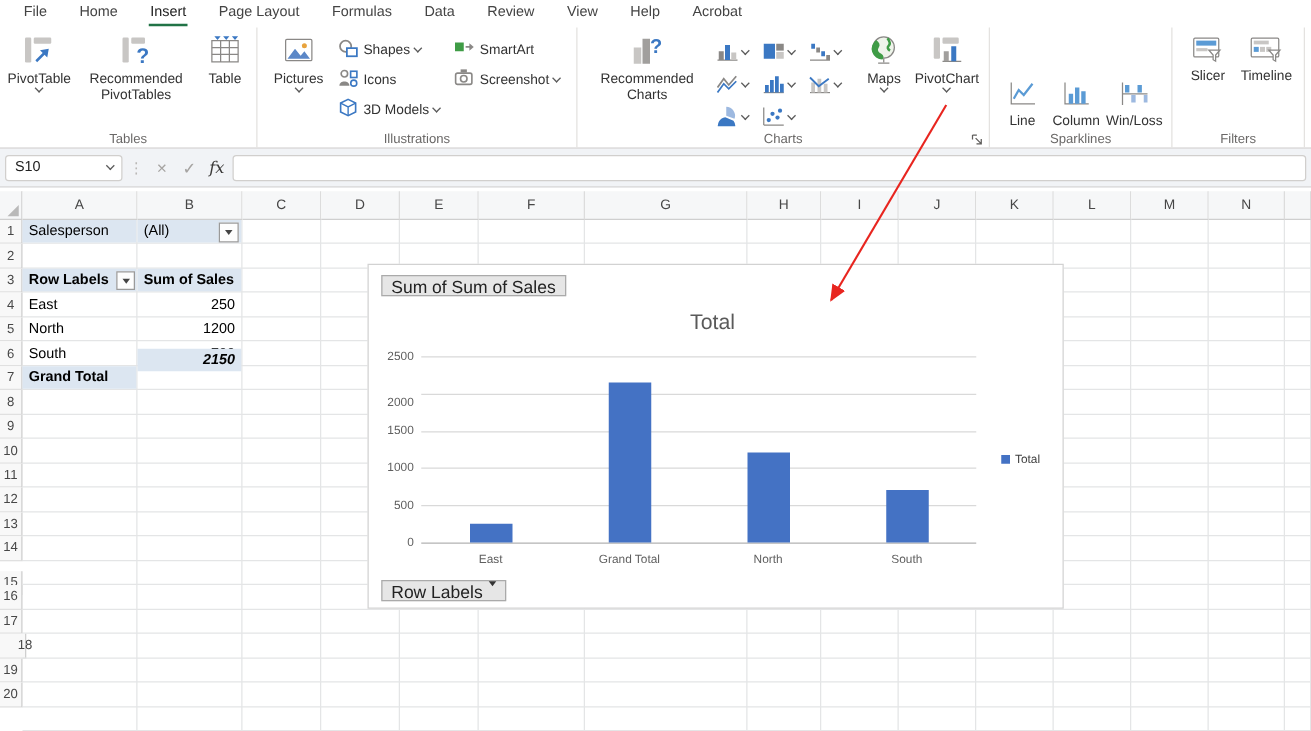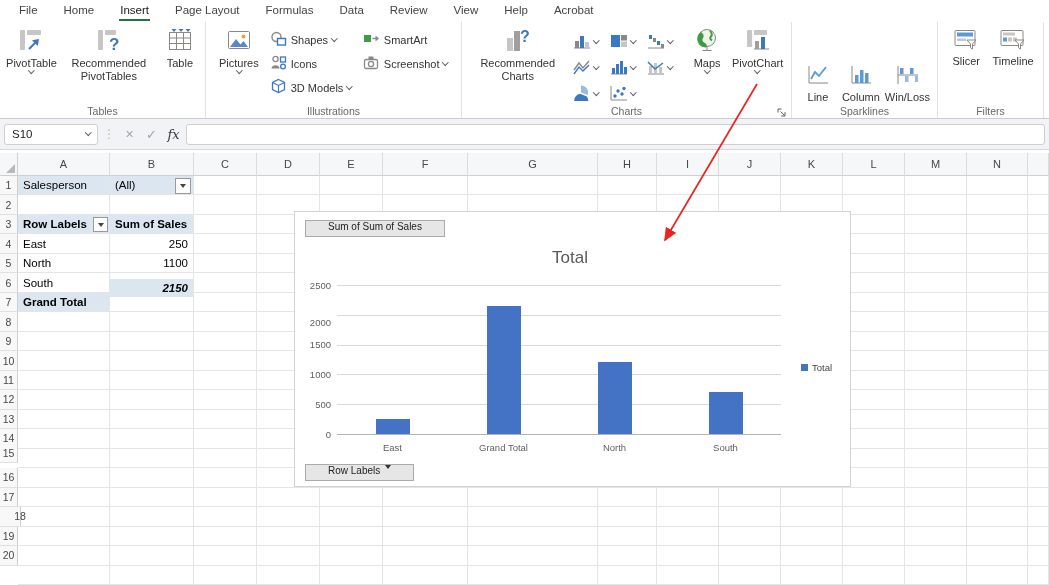--- a/index.html
+++ b/index.html
@@ -69,21 +69,21 @@
   .cell.right { justify-content:flex-end; }
   .dropbtn { position:absolute; width:16px; height:16px; background:#fdfdfd;
     border:1px solid #9a9a9a; display:flex; align-items:center; justify-content:center; }
   .dropbtn:after { content:""; border-left:3.5px solid transparent; border-right:3.5px solid transparent;
     border-top:4.5px solid #444; margin-top:1px; }
 
   
   .chart { position:absolute; left:294px; top:211px; width:557px; height:276px;
     background:#fff; border:1px solid #d2d2d2; z-index:10; }
   .fieldbtn { position:absolute; height:17px; background:#e6e6e6; border:1px solid #aaa;
-    font-size:10px; color:#222; display:flex; gap:5px; padding:0 22px; }
+    font-size:14px; color:#222; display:flex; gap:5px; padding:0 7px; }
   .fieldbtn .tri { border-left:3.5px solid transparent; border-right:3.5px solid transparent;
     border-top:4.5px solid #333; }
   .ctitle { position:absolute; left:40px; width:470px; top:36px; text-align:center;
     font-size:17px; color:#5a5a5a; }
   .gline { position:absolute; height:1px; background:#d9d9d9; }
   .gline.base { background:#b3b3b3; }
   .ytick { position:absolute; width:30px; text-align:right; font-size:9.5px; color:#5f5f5f; }
   .xlab { position:absolute; text-align:center; font-size:9.5px; color:#5f5f5f; }
   .bar { position:absolute; }
   .legend { position:absolute; display:flex; align-items:center; gap:4px;
@@ -416,21 +416,21 @@
       <div class="rnum" style="top: 198.286px; height: 19.4762px;">10</div>
       <div class="hline" style="top: 216.762px;"></div>
       <div class="rnum" style="top: 217.762px; height: 19.4762px;">11</div>
       <div class="hline" style="top: 236.238px;"></div>
       <div class="rnum" style="top: 237.238px; height: 19.4762px;">12</div>
       <div class="hline" style="top: 255.714px;"></div>
       <div class="rnum" style="top: 256.714px; height: 19.4762px;">13</div>
       <div class="hline" style="top: 275.19px;"></div>
       <div class="rnum" style="top: 276.19px; height: 19.4762px;">14</div>
       <div class="hline" style="top: 294.667px;"></div>
-      <div class="rnum" style="top: 291px; height: 19.4762px; text-align: center;">15</div>
+      <div class="rnum" style="top: 304px; height: 19.4762px; text-align: center;">15</div>
       <div class="hline" style="top: 314.143px;"></div>
       <div class="rnum" style="top: 315.143px; height: 19.4762px;">16</div>
       <div class="hline" style="top: 333.619px;"></div>
       <div class="rnum" style="top: 334.619px; height: 19.4762px;">17</div>
       <div class="hline" style="top: 353.095px;"></div>
       <div class="rnum" style="top: 354.095px; height: 19.4762px; padding-left: 20px;">18</div>
       <div class="hline" style="top: 372.571px;"></div>
       <div class="rnum" style="top: 373.571px; height: 19.4762px;">19</div>
       <div class="hline" style="top: 392.048px;"></div>
       <div class="rnum" style="top: 393.048px; height: 19.4762px;">20</div>
@@ -454,21 +454,21 @@
       <div class="vline" style="left: 1048px;"></div>
       <div class="cell shaded" style="left: 18px; top: 23px; width: 91px; height: 18.4762px;">Salesperson</div>
       <div class="cell shaded" style="left: 110px; top: 23px; width: 83px; height: 18.4762px;">(All)</div>
       <div class="dropbtn" style="left: 175px; top: 24.5px;"></div>
       <div class="cell shaded bold" style="left: 18px; top: 61.9524px; width: 91px; height: 18.4762px;">Row Labels</div>
       <div class="dropbtn" style="width: 15px; height: 15px; left: 93px; top: 63.9524px;"></div>
       <div class="cell shaded bold" style="left: 110px; top: 61.9524px; width: 83px; height: 18.4762px;">Sum of Sales</div>
       <div class="cell" style="left: 18px; top: 81.4286px; width: 91px; height: 18.4762px;">East</div>
       <div class="cell right" style="left: 110px; top: 81.4286px; width: 83px; height: 18.4762px;">250</div>
       <div class="cell" style="left: 18px; top: 100.905px; width: 91px; height: 18.4762px;">North</div>
-      <div class="cell right" style="left: 110px; top: 100.905px; width: 83px; height: 18.4762px;">1100</div>
+      <div class="cell right" style="left: 110px; top: 100.905px; width: 83px; height: 18.4762px;">1200</div>
       <div class="cell" style="left: 18px; top: 120.381px; width: 91px; height: 18.4762px;">South</div>
       <div class="cell right" style="left: 110px; top: 120.381px; width: 83px; height: 18.4762px;">700</div>
       <div class="cell shaded bold" style="left: 18px; top: 139.857px; width: 91px; height: 18.4762px;">Grand Total</div>
       <div class="cell shaded bold right" style="left: 110px; top: 126px; width: 83px; height: 18.4762px; font-style: italic;">2150</div>
     </div>
   <div class="chart" id="chart">
       <div class="fieldbtn" style="left: 10px; top: 8px;">
         <span>Sum of Sum of Sales</span>
       </div>
       <div class="ctitle">Total</div>

